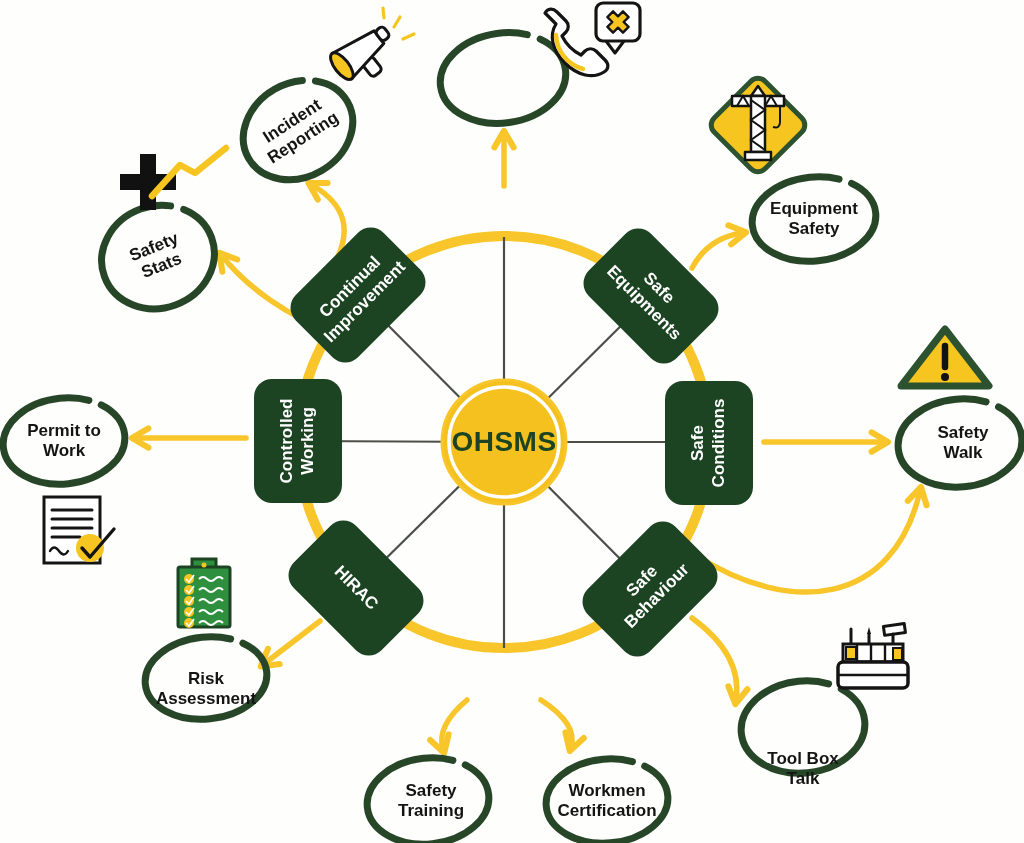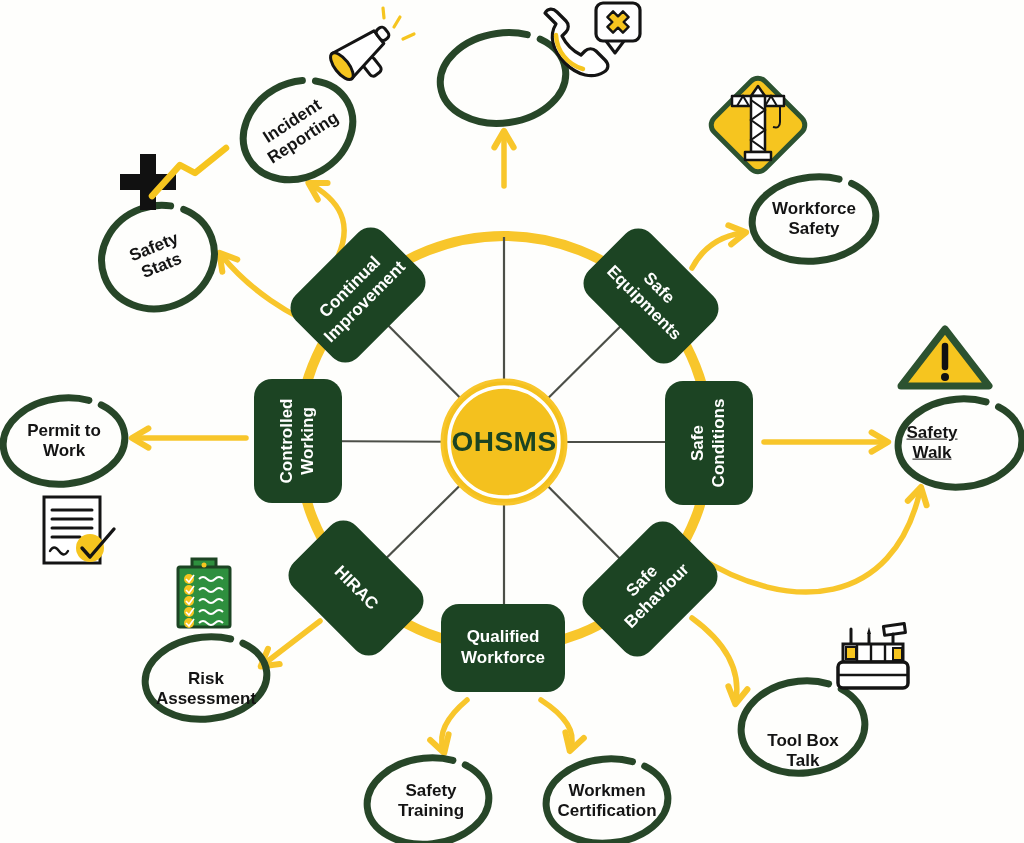--- a/index.html
+++ b/index.html
@@ -195,38 +195,35 @@
 
 <div class="spoke" style="left:651px;top:296px;transform:translate(-50%,-50%) rotate(45deg);">
   <span>Safe Equipments</span>
 </div>
 <div class="spoke" style="left:709px;top:443px;transform:translate(-50%,-50%) rotate(-90deg);">
   <span>Safe Conditions</span>
 </div>
 <div class="spoke" style="left:650px;top:589px;transform:translate(-50%,-50%) rotate(-45deg);">
   <span>Safe Behaviour</span>
 </div>
-<div class="spoke" style="left:503px;top:648px;transform:translate(-50%,-50%) rotate(0deg);">
-  <span>Qualified Workforce</span>
-</div>
 <div class="spoke" style="left:356px;top:588px;transform:translate(-50%,-50%) rotate(45deg);">
   <span>HIRAC</span>
 </div>
 <div class="spoke" style="left:298px;top:441px;transform:translate(-50%,-50%) rotate(-90deg);">
   <span>Controlled Working</span>
 </div>
 <div class="spoke" style="left:358px;top:295px;transform:translate(-50%,-50%) rotate(-45deg);">
   <span>Continual Improvement</span>
 </div>
 
 <div class="center-label" style="left:504px;top:442px;">OHSMS</div>
 
-<div class="sat-label" style="left:814px;top:219px;width:110px;transform:translate(-50%,-50%);">Workforce Safety</div>
-<div class="sat-label" style="left:932px;top:443px;width:90px;transform:translate(-50%,-50%);text-decoration:underline;">Safety Walk</div>
-<div class="sat-label" style="left:803px;top:751px;width:100px;transform:translate(-50%,-50%);">Tool Box Talk</div>
+<div class="sat-label" style="left:814px;top:219px;width:110px;transform:translate(-50%,-50%);">Equipment Safety</div>
+<div class="sat-label" style="left:963px;top:443px;width:90px;transform:translate(-50%,-50%);">Safety Walk</div>
+<div class="sat-label" style="left:803px;top:769px;width:100px;transform:translate(-50%,-50%);">Tool Box Talk</div>
 <div class="sat-label" style="left:607px;top:801px;width:130px;transform:translate(-50%,-50%);">Workmen Certification</div>
 <div class="sat-label" style="left:431px;top:801px;width:90px;transform:translate(-50%,-50%);">Safety Training</div>
 <div class="sat-label" style="left:206px;top:689px;width:120px;transform:translate(-50%,-50%);">Risk Assessment</div>
 <div class="sat-label" style="left:64px;top:441px;width:100px;transform:translate(-50%,-50%);">Permit to Work</div>
 <div class="sat-label" style="left:158px;top:257px;width:80px;transform:translate(-50%,-50%) rotate(-22deg);">Safety Stats</div>
 <div class="sat-label" style="left:298px;top:130px;width:100px;transform:translate(-50%,-50%) rotate(-33deg);">Incident Reporting</div>
 
 </div>
 
 </body></html>

